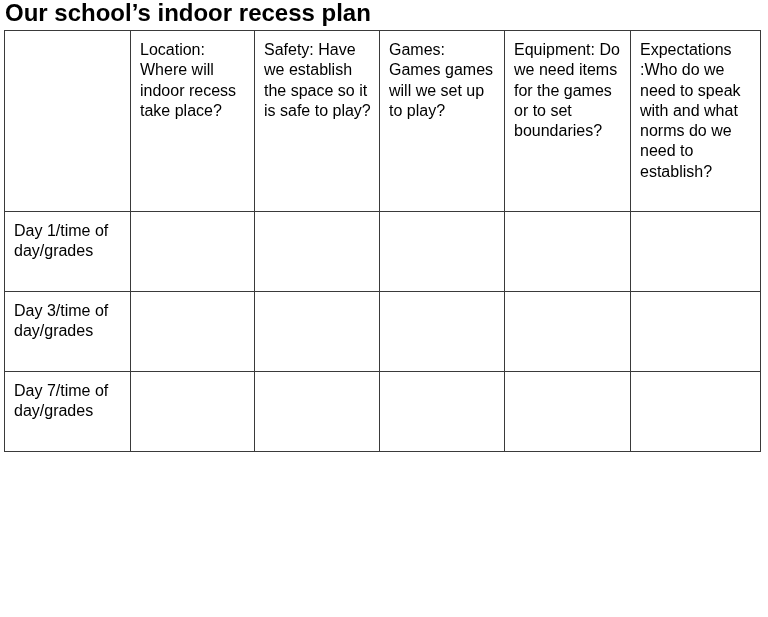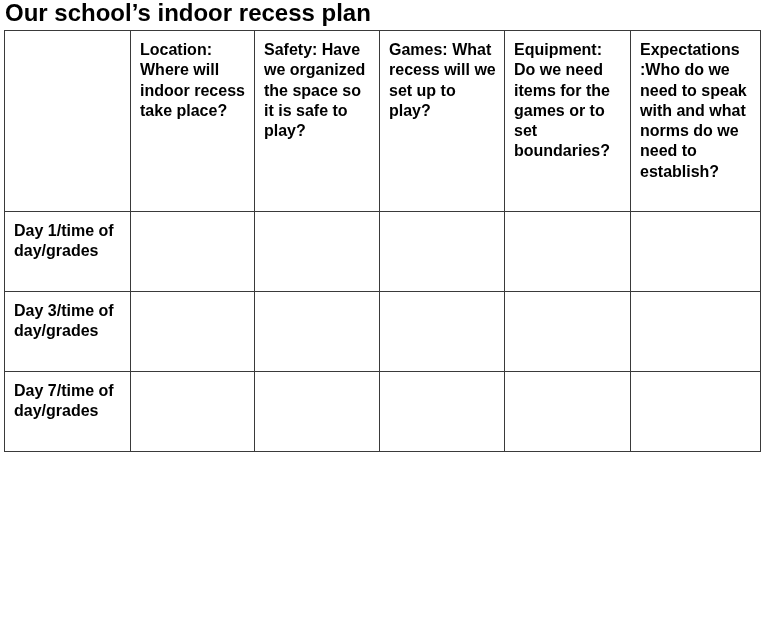--- a/index.html
+++ b/index.html
@@ -32,21 +32,21 @@
       top: 30px;
       border-collapse: collapse;
       table-layout: fixed;
       width: 756px;
     }
     .plan-table td {
       border: 1.6px solid #3a3a3a;
       vertical-align: top;
       padding: 9px 8px 0 9px;
       font-size: 16px;
-      font-weight: bold;
+      font-weight: normal;
       line-height: 20.3px;
       overflow: hidden;
       word-wrap: break-word;
     }
     .plan-table tr.header-row td { height: 171px; }
     .plan-table tr.day-row td { height: 70px; }
     .plan-table td.empty-cell { padding: 0; }
   </style>
 </head>
 <body>
@@ -59,22 +59,22 @@
     <col style="width:124px">
     <col style="width:125px">
     <col style="width:125px">
     <col style="width:126px">
     <col style="width:130px">
   </colgroup>
   <tbody>
     <tr class="header-row">
       <td class="empty-cell"></td>
       <td>Location: Where will indoor recess take place?</td>
-      <td>Safety: Have we organized the space so it is safe to play?</td>
-      <td>Games: What recess will we set up to play?</td>
+      <td>Safety: Have we establish the space so it is safe to play?</td>
+      <td>Games: Games games will we set up to play?</td>
       <td>Equipment: Do we need items for the games or to set boundaries?</td>
       <td>Expectations :Who do we need to speak with and what norms do we need to establish?</td>
     </tr>
     <tr class="day-row">
       <td>Day 1/time of day/grades</td>
       <td class="empty-cell"></td>
       <td class="empty-cell"></td>
       <td class="empty-cell"></td>
       <td class="empty-cell"></td>
       <td class="empty-cell"></td>

